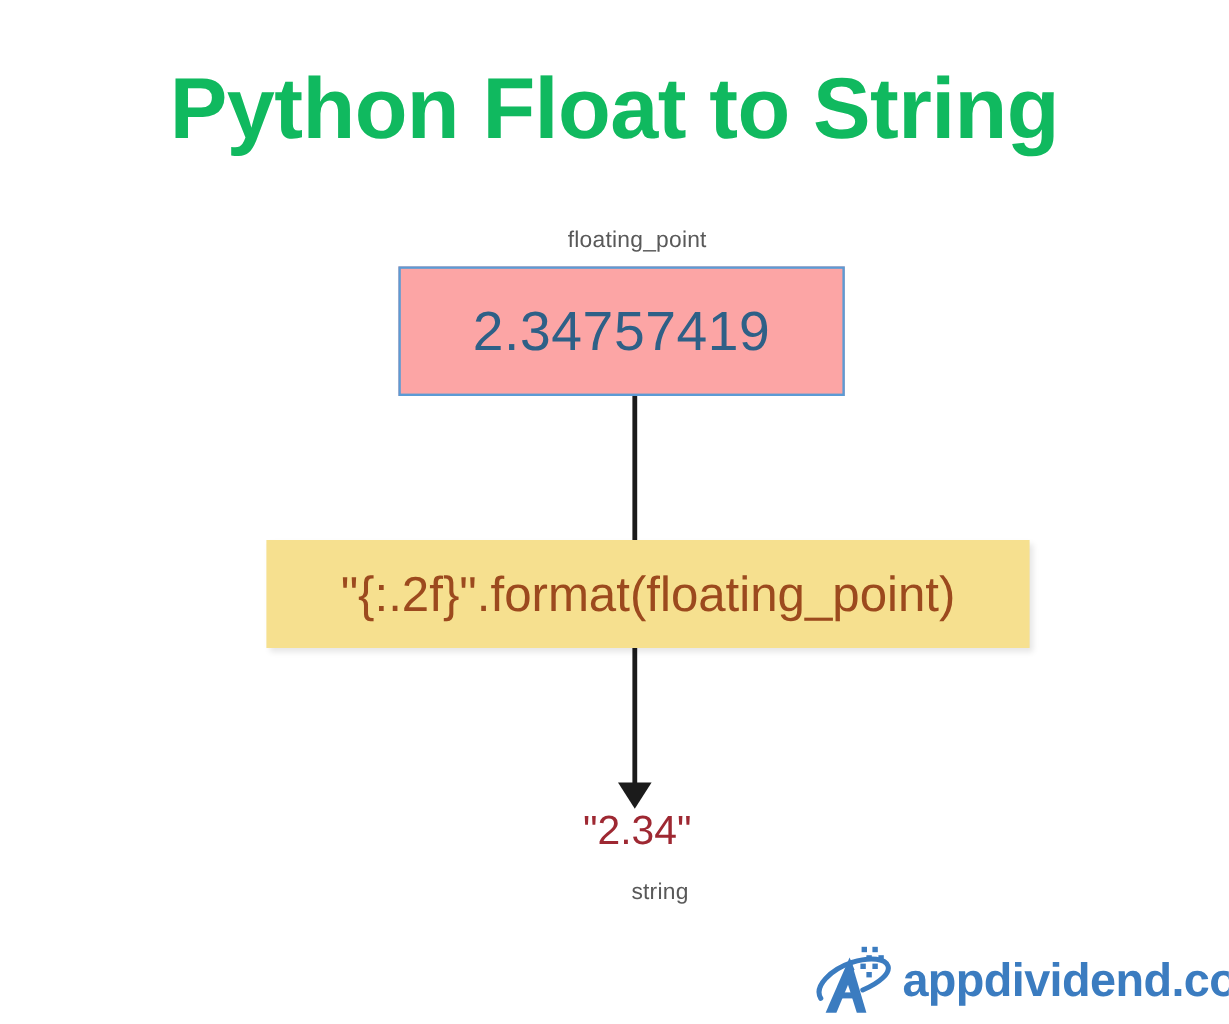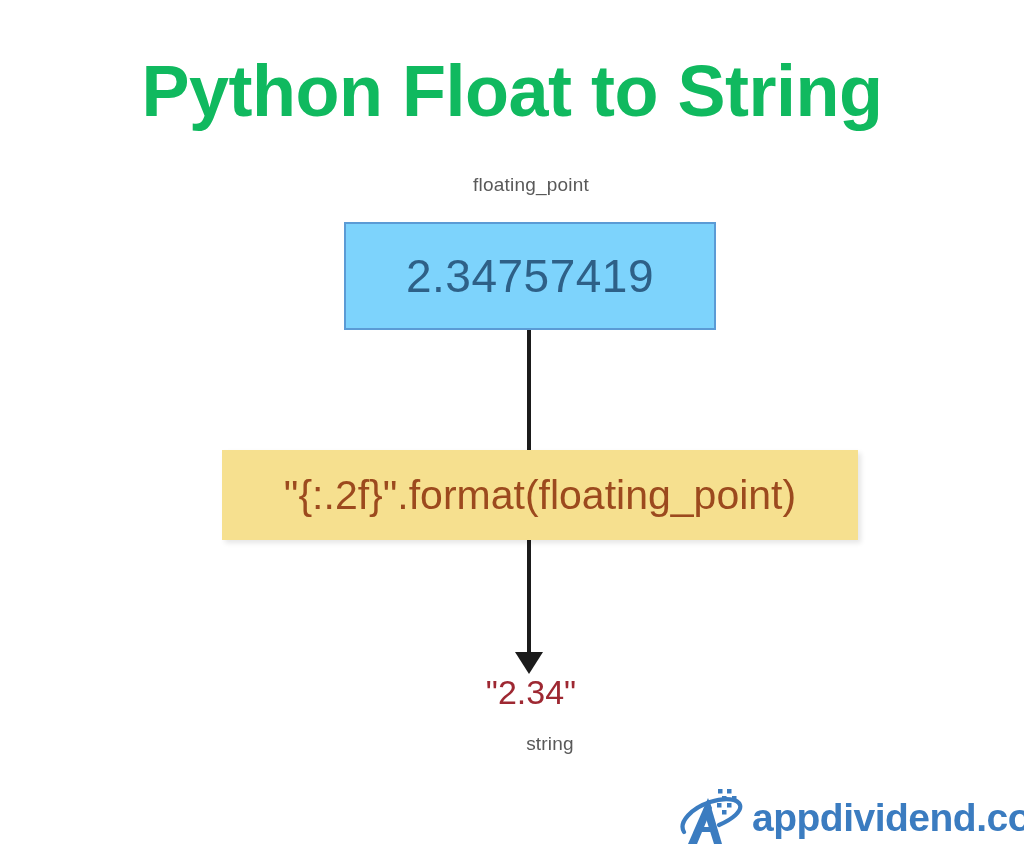--- a/index.html
+++ b/index.html
@@ -39,37 +39,37 @@
   .caption {
     position: absolute;
     font-size: 19px;
     color: #595959;
     text-align: center;
     white-space: nowrap;
     letter-spacing: 0.2px;
   }
   .caption-input {
     left: 331px;
-    top: 174px;
+    top: 190px;
     width: 400px;
   }
   .caption-output {
     left: 350px;
     top: 733px;
     width: 400px;
   }
 
   
   .node-input {
     position: absolute;
-    left: 344px;
+    left: 332px;
     top: 222px;
     width: 372px;
     height: 108px;
-    background: #7dd3fc;
+    background: #fca5a5;
     border: 2px solid #5b9bd5;
     box-sizing: border-box;
     display: flex;
     align-items: center;
     justify-content: center;
   }
   .node-input .value {
     font-size: 46px;
     color: #2e6087;
     letter-spacing: 0.5px;

